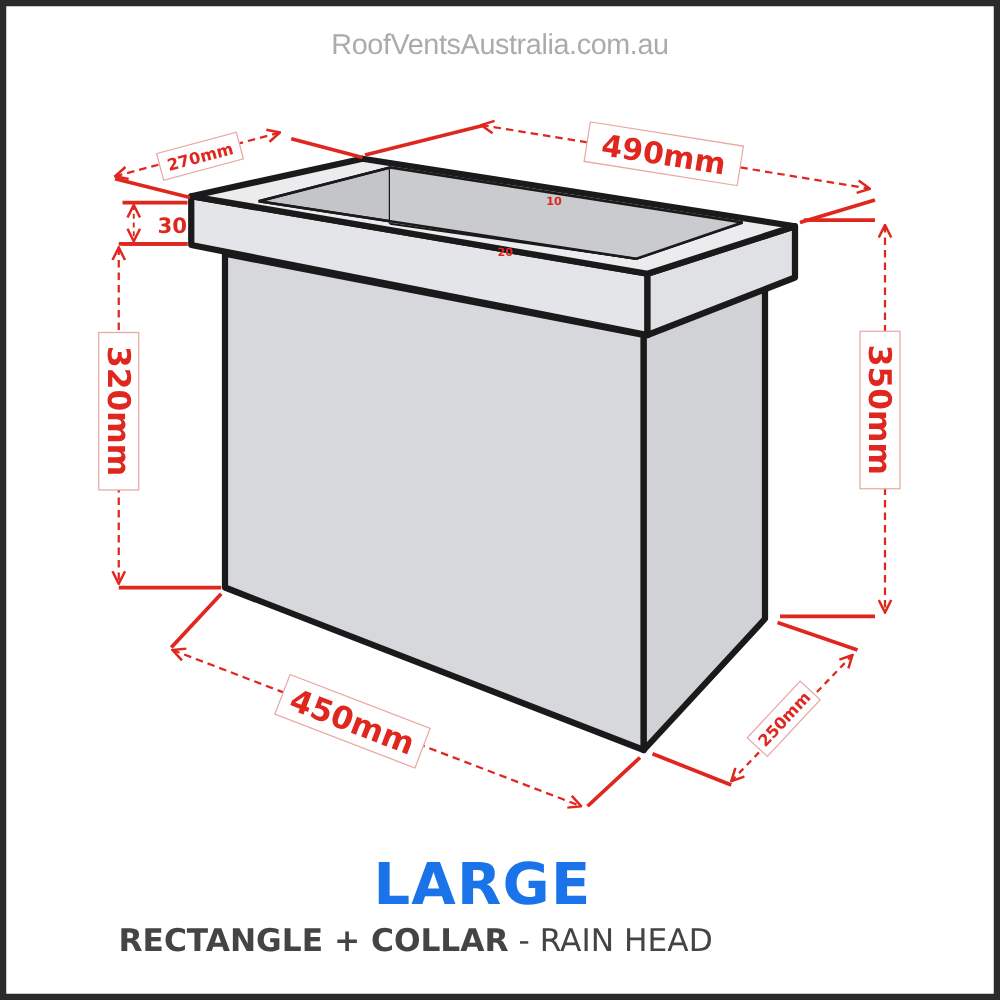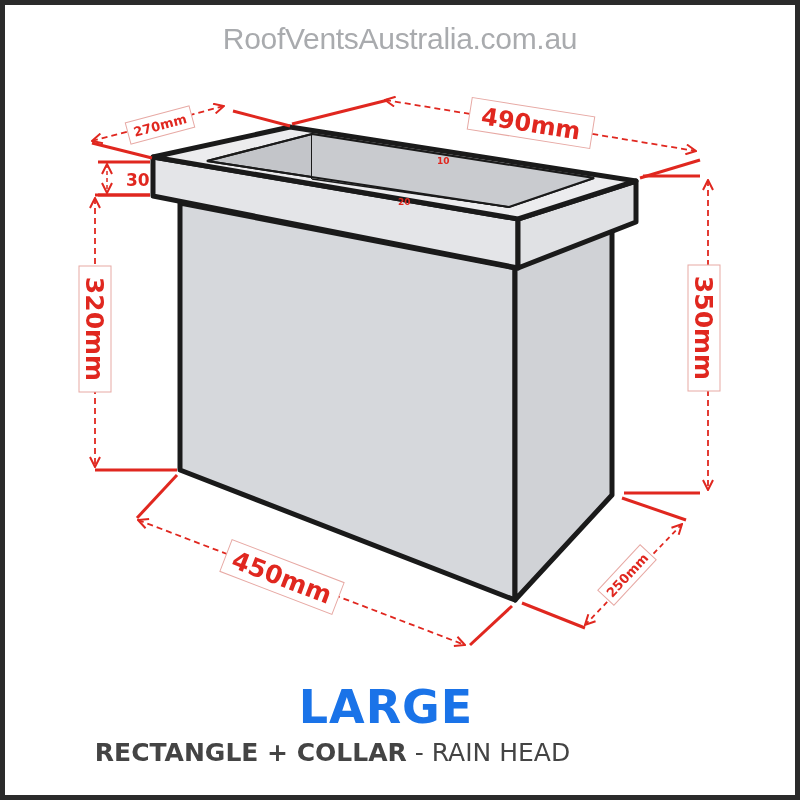--- a/index.html
+++ b/index.html
@@ -3,21 +3,21 @@
 <meta charset="utf-8">
 <style>
   html, body { margin: 0; padding: 0; }
   body { width: 800px; height: 800px; background: #2b2b2b; overflow: hidden; }
   .frame {
     position: absolute; left: 5px; top: 5px; width: 790px; height: 790px;
     background: #ffffff;
   }
   .site {
     position: absolute; left: 0; top: 22px; width: 800px; text-align: center;
-    font-family: "Liberation Sans", sans-serif; font-size: 30px; color: #a9abae;
+    font-family: "Liberation Sans", sans-serif; font-size: 23px; color: #a9abae;
     letter-spacing: -0.3px;
   }
   svg.diagram { position: absolute; left: 0; top: 0; }
   .title {
     position: absolute; left: 0; top: 680px; width: 772px; text-align: center;
     font-family: "DejaVu Sans", sans-serif; font-weight: bold; font-size: 46px;
     color: #1a73e8; letter-spacing: 1px;
   }
   .subtitle {
     position: absolute; left: 0; top: 738px; width: 665px; text-align: center;

